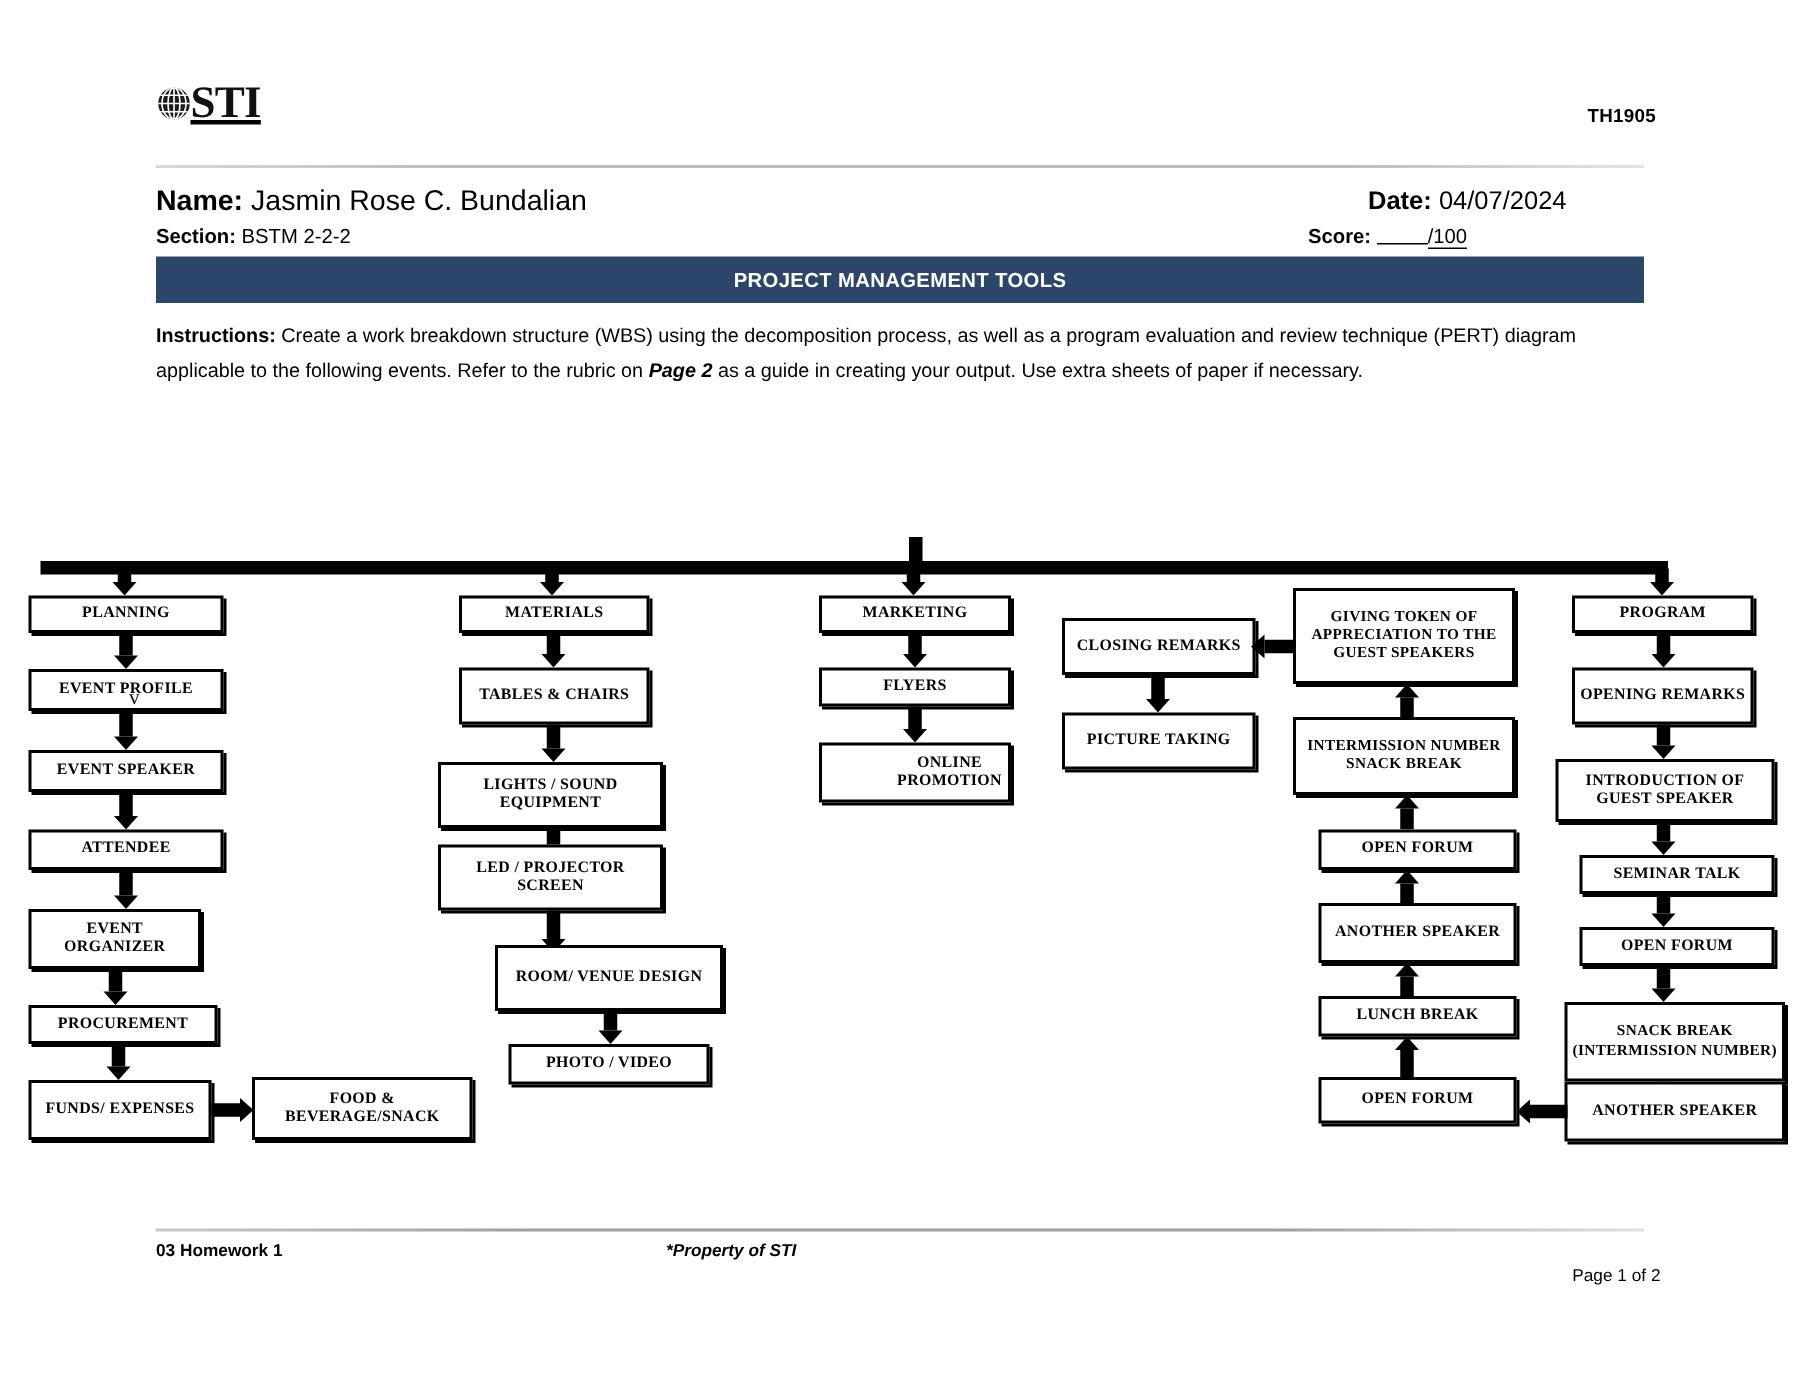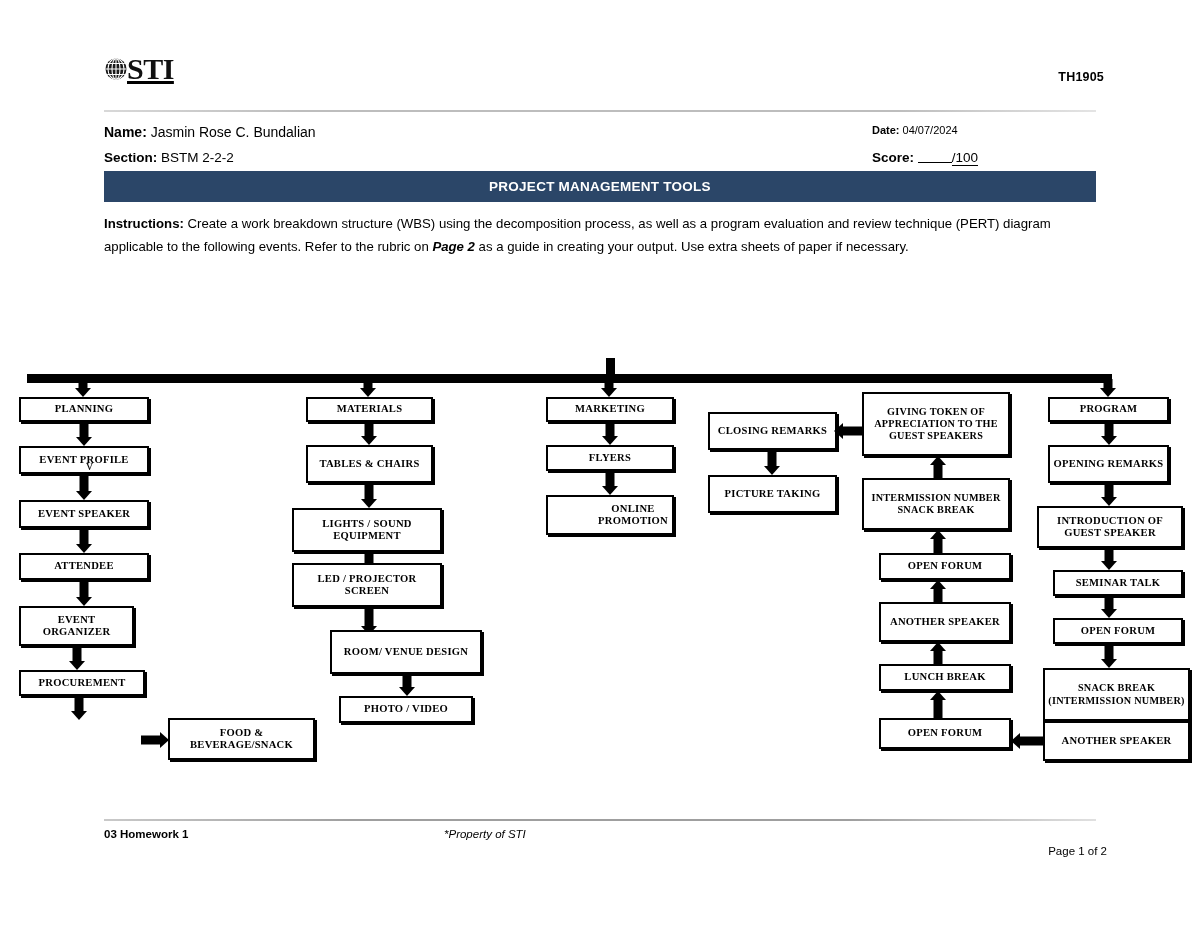--- a/index.html
+++ b/index.html
@@ -12,42 +12,42 @@
 
   
   .logo-wrap{position:absolute;left:104px;top:52px;display:flex;align-items:center;height:34px;text-decoration:underline;}
   .logo-globe{width:26px;height:26px;position:relative;margin-right:-3px;}
   .logo-text{font-family:"Liberation Serif", serif;font-weight:bold;font-size:30px;letter-spacing:-0.5px;line-height:1;color:#111;}
   .doc-code{position:absolute;right:96px;top:70px;font-size:12.5px;font-weight:bold;letter-spacing:.2px;}
 
   .hdr-rule{position:absolute;left:104px;top:110px;width:992px;height:2px;
             background:linear-gradient(to right,#d8d8d8,#bdbdbd 20%,#bdbdbd 80%,#e4e4e4);}
 
-  .f-name{position:absolute;left:104px;top:124px;font-size:14px;text-align:right;}
+  .f-name{position:absolute;left:104px;top:124px;font-size:19px;text-align:right;}
   .f-section{position:absolute;left:104px;top:150px;font-size:13.5px;}
-  .f-date{position:absolute;left:872px;top:124px;font-size:11px;}
+  .f-date{position:absolute;left:912px;top:124px;font-size:17px;}
   .f-score{position:absolute;left:872px;top:150px;font-size:13.5px;}
   .f-label{font-weight:600;}
   .blank-line{display:inline-block;width:34px;border-bottom:1.3px solid #000;height:12px;vertical-align:-1px;}
   .u{border-bottom:1.3px solid #000;display:inline-block;line-height:1.05;}
 
   .banner{position:absolute;left:104px;top:171px;width:992px;height:31px;background:#2b4668;
           display:flex;align-items:center;justify-content:center;}
   .banner span{color:#fff;font-size:13.5px;font-weight:600;letter-spacing:.25px;}
 
   .instructions{position:absolute;left:104px;top:213px;width:994px;font-size:13.2px;line-height:1.72;text-align:left;}
   .instructions b{font-weight:700;}
   .instructions i{font-style:italic;font-weight:700;}
   .eventA{position:absolute;left:104px;top:287px;width:994px;font-size:13.2px;font-weight:600;}
 
   
   .ftr-rule{position:absolute;left:104px;top:819px;width:992px;height:2px;
             background:linear-gradient(to right,#c9c9c9,#9f9f9f 25%,#9f9f9f 75%,#e0e0e0);}
   .ftr-left{position:absolute;left:104px;top:828px;font-size:11.5px;font-weight:600;}
-  .ftr-mid{position:absolute;left:444px;top:828px;font-size:11.5px;font-weight:400;font-style:italic;}
+  .ftr-mid{position:absolute;left:444px;top:828px;font-size:11.5px;font-weight:700;font-style:italic;}
   .ftr-right{position:absolute;right:93px;top:845px;font-size:11.5px;}
 
   
   .diagram{position:absolute;left:0;top:322px;width:1200px;height:470px;}
   .node{position:absolute;box-sizing:border-box;border:2.2px solid #000;background:#fff;
         font-family:"Liberation Serif", serif;font-weight:bold;font-size:10.6px;
         letter-spacing:.25px;line-height:1.18;text-align:center;
         display:flex;align-items:center;justify-content:center;padding:1px 2px;
         box-shadow:2px 2px 0 0 #000;}
   .node.small{font-size:10.2px;}
@@ -171,20 +171,21 @@
     <div class="node" style="left:19px;top:284px;width:115px;height:40px;">EVENT ORGANIZER</div>
     <div class="arrow arr-down" style="left:68px;top:324px;width:17px;height:24px;">
         <span class="stem" style="height:15px;"></span>
         <span class="head"></span>
       </div>
     <div class="node" style="left:19px;top:348px;width:126px;height:26px;">PROCUREMENT</div>
     <div class="arrow arr-down" style="left:70px;top:374px;width:17px;height:24px;">
         <span class="stem" style="height:15px;"></span>
         <span class="head"></span>
       </div>
+    <div class="node" style="left:19px;top:398px;width:122px;height:40px;">FUNDS/ EXPENSES</div>
     <div class="arrow arr-right" style="left:141px;top:409px;width:28px;height:18px;">
         <span class="stem" style="width:19px;"></span>
         <span class="head"></span>
       </div>
     <div class="node" style="left:168px;top:396px;width:147px;height:42px;">FOOD &amp; BEVERAGE/SNACK</div>
 
     <div class="node" style="left:306px;top:75px;width:127px;height:25px;">MATERIALS</div>
     <div class="arrow arr-down" style="left:360px;top:100px;width:17px;height:23px;">
         <span class="stem" style="height:14px;"></span>
         <span class="head"></span>

